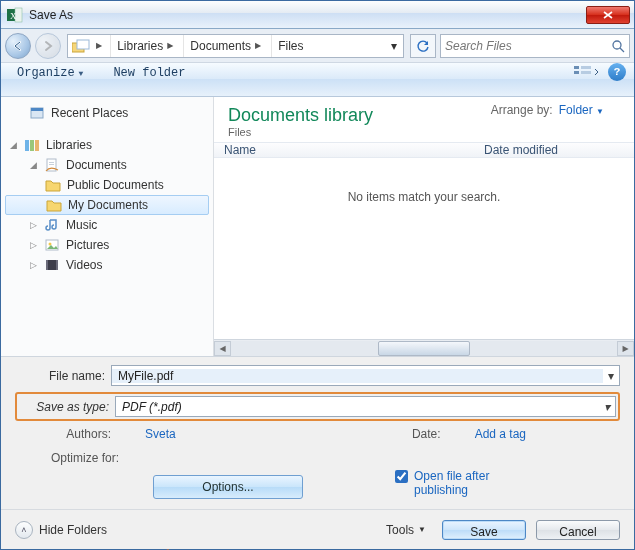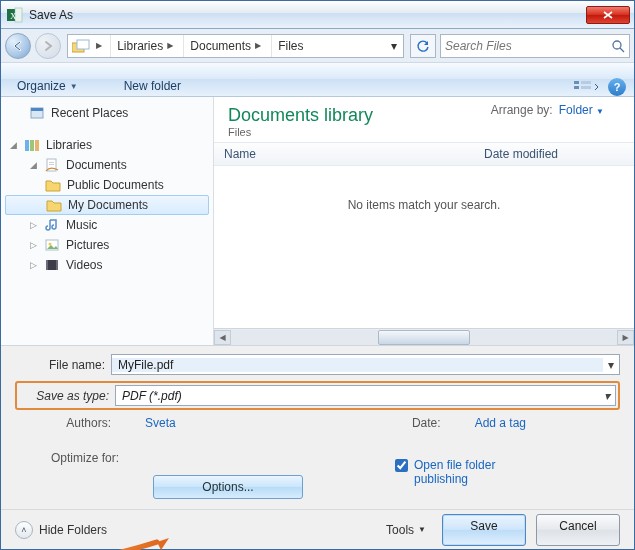--- a/index.html
+++ b/index.html
@@ -69,22 +69,23 @@
   .search {
     width: 190px; height: 24px; background:#fff;border:1px solid #a9b6c6;
     display:flex;align-items:center;padding:0 4px;color:#777;font-style:italic;
   }
   .search .mag{margin-left:auto;color:#5375a0;font-style:normal;}
   
   .toolbar2 {
     height: 34px;
     background: linear-gradient(to bottom,#f6fbff,#dbeaf9 48%,#cde1f6 50%,#e7f1fb);
     border-bottom:1px solid #b7c8db;
-    display:flex;align-items:flex-end;padding:0 8px;gap:30px;
+    display:flex;align-items:flex-start;padding:0 8px;gap:14px;
     color:#1e3f63;
+    font-family:Liberation Mono, monospace;
   }
   .toolbar2 .tb-btn{display:flex;align-items:center;gap:4px;padding:3px 8px;border-radius:3px;}
   .toolbar2 .right{margin-left:auto;display:flex;align-items:center;gap:8px;color:#3b5e84;}
   .help-circle{width:18px;height:18px;border-radius:50%;background:linear-gradient(to bottom,#66b1f0,#2e7dc9);display:flex;align-items:center;justify-content:center;color:#fff;font-weight:bold;font-size:11px;}
   
   .main-split{flex:1;display:flex;min-height:0;}
   .tree{
     width:213px;background:#fafbfc;border-right:1px solid #dadee3;
     padding:6px 0;overflow:hidden;
   }
@@ -97,21 +98,21 @@
     background:linear-gradient(to bottom,#eef6ff,#d8ecff);
     border:1px solid #a5cdf2;border-radius:2px;margin:0 4px;padding-left:40px;
   }
   .file-view{flex:1;display:flex;flex-direction:column;background:#fff;min-width:0;}
   .lib-header{padding:8px 14px 4px;}
   .lib-title{color:#12885a;font-size:18px;margin:0;}
   .lib-sub{color:#666;font-size:11px;}
   .arrange{position:absolute;top:102px;right:30px;display:flex;gap:6px;color:#666;font-size:12px;}
   .arrange .link{color:#1a66c0;}
   .cols{display:flex;border-top:1px solid #e5eaf1;border-bottom:1px solid #e5eaf1;
-    background:linear-gradient(to bottom,#fdfdfe,#f0f3f7);height:24px;align-items:center;color:#3a5474;padding:0 10px;}
+    background:linear-gradient(to bottom,#fdfdfe,#f0f3f7);height:16px;align-items:center;color:#3a5474;padding:0 10px;}
   .cols .col-name{flex:1;}
   .empty-msg{flex:1;display:flex;align-items:flex-start;justify-content:center;padding-top:32px;color:#555;}
   .hscroll{height:17px;background:#e9edf2;border-top:1px solid #cfd6de;display:flex;align-items:center;}
   .hscroll .arrow{width:17px;height:15px;background:#dfe5ec;border:1px solid #c4ccd6;display:flex;align-items:center;justify-content:center;color:#666;font-size:8px;}
   .hscroll .track{flex:1;background:#e4e9ef;height:15px;position:relative;}
   .hscroll .thumb{position:absolute;left:38%;width:24%;top:0;bottom:0;background:linear-gradient(to bottom,#f4f7fb,#c9d7e6);border:1px solid #aeb9c7;border-radius:2px;}
   
   .form-area{
     border-top:1px solid #cfd6de;background:#f0f0f0;padding:8px 14px 10px 14px;
     position:relative;
@@ -119,21 +120,21 @@
   .frow{display:flex;align-items:center;margin-bottom:6px;}
   .flabel{width:96px;text-align:right;padding-right:6px;color:#333;}
   .drop-combo{flex:1;height:21px;border:1px solid #9aa9ba;background:#fff;display:flex;align-items:center;}
   .drop-combo .txt{flex:1;padding:0 6px;color:#222;}
   .drop-combo .dd{width:16px;text-align:center;color:#444;}
   .highlight-box{border:2px solid #e28a3b;border-radius:3px;padding:2px;margin-bottom:6px;font-style:italic;}
   .highlight-box .frow{margin-bottom:0;}
   .meta-row{display:flex;align-items:flex-start;padding-left:34px;color:#555;gap:34px;}
   .meta-row .ml{min-width:62px;text-align:right;color:#555;}
   .meta-row .mv{color:#1a66c0;}
-  .optimize-block{display:flex;align-items:flex-start;padding-left:34px;margin-top:21px;gap:10px;}
+  .optimize-block{display:flex;align-items:flex-start;padding-left:34px;margin-top:10px;gap:10px;}
   .optimize-block .ol{min-width:70px;text-align:right;color:#555;}
   .radio-stack{display:flex;flex-direction:column;gap:8px;}
   .radio-line{display:flex;align-items:flex-start;gap:6px;color:#1a66c0;line-height:14px;}
   input[type=radio],input[type=checkbox]{margin:1px 0 0 0;accent-color:#2b6fc2;}
   .open-after{position:absolute;right:110px;top:112px;display:flex;align-items:flex-start;gap:6px;color:#1a66c0;}
   .options-btn{
     display:block;margin:10px 0 0 138px;width:150px;height:24px;
     background:linear-gradient(to bottom,#eaf5ff,#cbe6fb 48%,#b7dbf8 50%,#d7ecfc);
     border:1px solid #6f9fd1;border-radius:3px;text-align:center;line-height:22px;color:#233;
   }
@@ -143,21 +144,21 @@
   
   .footer{
     height:40px;background:#f0f0f0;border-top:1px solid #d7dbe0;
     display:flex;align-items:center;padding:0 14px;gap:10px;
   }
   .hide-folders{display:flex;align-items:center;gap:6px;color:#333;}
   .hf-circle{width:18px;height:18px;border-radius:50%;border:1px solid #a9b4c0;background:linear-gradient(to bottom,#fdfefe,#e3e9ef);display:flex;align-items:center;justify-content:center;font-size:9px;color:#556;}
   .footer-spacer{flex:1;}
   .tools{display:flex;align-items:center;gap:4px;color:#333;padding-right:6px;}
   .win-btn{
-    width:84px;height:32px;border:1px solid #8c99a9;border-radius:3px;
+    width:84px;height:20px;border:1px solid #8c99a9;border-radius:3px;
     background:linear-gradient(to bottom,#fafbfc,#e6e9ed 48%,#dde1e6 50%,#eef1f4);
     text-align:center;line-height:22px;color:#222;
   }
   .win-btn.primary{
     border-color:#4d87c5;
     background:linear-gradient(to bottom,#eaf4ff,#cfe6fb 48%,#bcdcf8 50%,#e0f0fd);
     box-shadow:0 0 0 1px #bcdcf8 inset;
   }
   svg{display:block;}
 </style>
@@ -392,21 +393,21 @@
       <span class="mv">Add a tag</span>
       <span style="width:60px;"></span>
     </div>
 
     <div class="optimize-block">
       <div class="ol">Optimize for:</div>
     </div>
 
     <label class="open-after">
       <input type="checkbox" checked="" style="">
-      <span style="max-width:110px;display:inline-block;">Open file folder publishing</span>
+      <span style="max-width:110px;display:inline-block;">Open file after publishing</span>
     </label>
 
     <div class="options-btn">Options...</div>
 
     <svg class="arrow-callout" viewBox="0 0 155 34">
       <defs>
         <linearGradient id="ag" x1="0" y1="0" x2="1" y2="0">
           <stop offset="0" stop-color="#f4a35a"></stop>
             <stop offset="1" stop-color="#e06a1f"></stop>
         </linearGradient>

